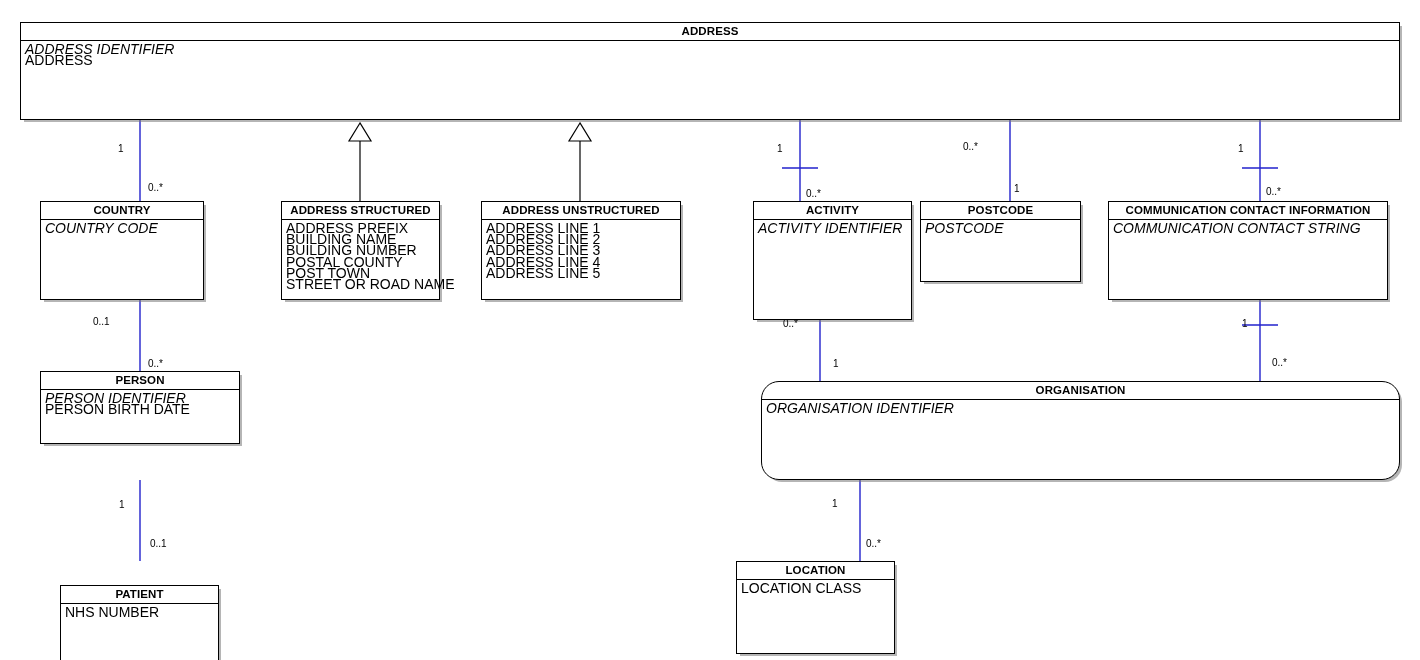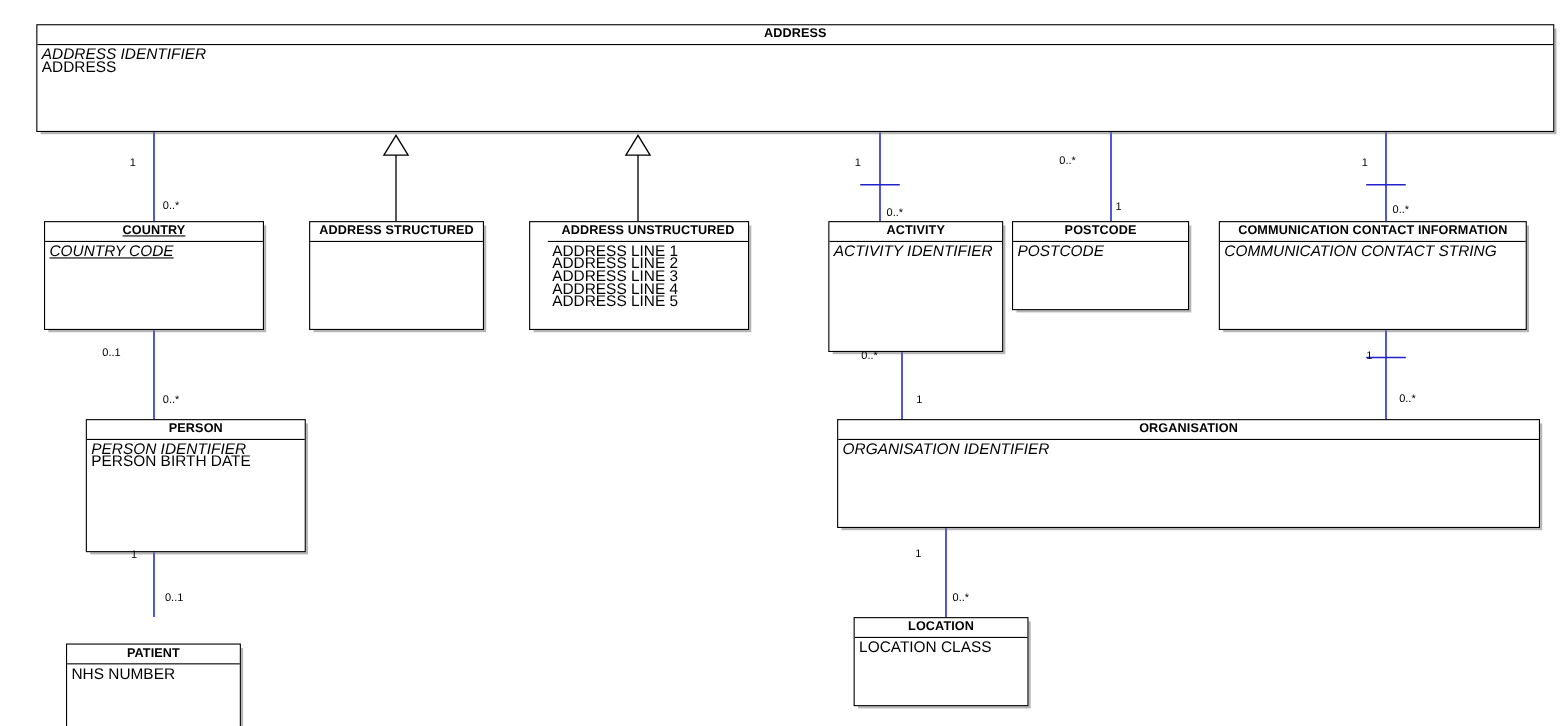--- a/index.html
+++ b/index.html
@@ -108,37 +108,45 @@
         <line x1="360" y1="141" x2="360" y2="201" stroke="#000000" stroke-width="1.2"></line>
         <polygon points="360,123 349,141 371,141" fill="#ffffff" stroke="#000000" stroke-width="1.2"></polygon>
       </g>
       <g>
         <line x1="580" y1="141" x2="580" y2="201" stroke="#000000" stroke-width="1.2"></line>
         <polygon points="580,123 569,141 591,141" fill="#ffffff" stroke="#000000" stroke-width="1.2"></polygon>
       </g>
     </svg>
 
   <div id="entity-layer">
-      <div class="entity" style="left: 20px; top: 22px; width: 1380px; height: 98px; margin-left: 13px;">
+      <div class="entity" style="left: 20px; top: 22px; width: 1380px; height: 98px;">
         <div class="entity-title">ADDRESS</div>
         <div class="entity-attrs">
           <div class="attr key">ADDRESS IDENTIFIER</div>
           <div class="attr">ADDRESS</div>
         </div>
       </div>
-      <div class="entity" style="left: 40px; top: 201px; width: 200px; height: 99px; text-decoration: underline;">
+      <div class="entity" style="left: 40px; top: 201px; width: 164px; height: 99px;">
         <div class="entity-title">COUNTRY</div>
         <div class="entity-attrs">
           <div class="attr key">COUNTRY CODE</div>
         </div>
       </div>
       <div class="entity" style="left: 281px; top: 201px; width: 159px; height: 99px;">
         <div class="entity-title">ADDRESS STRUCTURED</div>
-      </div>
-      <div class="entity" style="left: 481px; top: 201px; width: 200px; height: 99px; padding-left: 16px;">
+        <div class="entity-attrs">
+          <div class="attr">ADDRESS PREFIX</div>
+          <div class="attr">BUILDING NAME</div>
+          <div class="attr">BUILDING NUMBER</div>
+          <div class="attr">POSTAL COUNTY</div>
+          <div class="attr">POST TOWN</div>
+          <div class="attr">STREET OR ROAD NAME</div>
+        </div>
+      </div>
+      <div class="entity" style="left: 481px; top: 201px; width: 200px; height: 99px;">
         <div class="entity-title">ADDRESS UNSTRUCTURED</div>
         <div class="entity-attrs">
           <div class="attr">ADDRESS LINE 1</div>
           <div class="attr">ADDRESS LINE 2</div>
           <div class="attr">ADDRESS LINE 3</div>
           <div class="attr">ADDRESS LINE 4</div>
           <div class="attr">ADDRESS LINE 5</div>
         </div>
       </div>
       <div class="entity" style="left: 753px; top: 201px; width: 159px; height: 119px;">
@@ -152,40 +160,40 @@
         <div class="entity-attrs">
           <div class="attr key">POSTCODE</div>
         </div>
       </div>
       <div class="entity" style="left: 1108px; top: 201px; width: 280px; height: 99px;">
         <div class="entity-title">COMMUNICATION CONTACT INFORMATION</div>
         <div class="entity-attrs">
           <div class="attr key">COMMUNICATION CONTACT STRING</div>
         </div>
       </div>
-      <div class="entity" style="left: 40px; top: 381px; width: 200px; height: 121px; margin-left: 38px;">
+      <div class="entity" style="left: 40px; top: 371px; width: 200px; height: 73px;">
         <div class="entity-title">PERSON</div>
         <div class="entity-attrs">
           <div class="attr key">PERSON IDENTIFIER</div>
           <div class="attr">PERSON BIRTH DATE</div>
         </div>
       </div>
-      <div class="entity" style="left: 761px; top: 381px; width: 639px; height: 99px;">
+      <div class="entity" style="left: 761px; top: 381px; width: 639px; height: 99px; border-radius: 18px;">
         <div class="entity-title">ORGANISATION</div>
         <div class="entity-attrs">
           <div class="attr key">ORGANISATION IDENTIFIER</div>
         </div>
       </div>
       <div class="entity" style="left: 60px; top: 561px; width: 159px; height: 81px; margin-top: 24px;">
         <div class="entity-title">PATIENT</div>
         <div class="entity-attrs">
           <div class="attr">NHS NUMBER</div>
         </div>
       </div>
-      <div class="entity" style="left: 776px; top: 561px; width: 159px; height: 81px;">
+      <div class="entity" style="left: 736px; top: 561px; width: 159px; height: 93px;">
         <div class="entity-title">LOCATION</div>
         <div class="entity-attrs">
           <div class="attr">LOCATION CLASS</div>
         </div>
       </div>
     </div>
   <div id="mult-layer">
       <div class="mult" style="left: 118px; top: 143px;">1</div>
       <div class="mult" style="left: 148px; top: 182px;">0..*</div>
       <div class="mult" style="left: 777px; top: 143px;">1</div>

